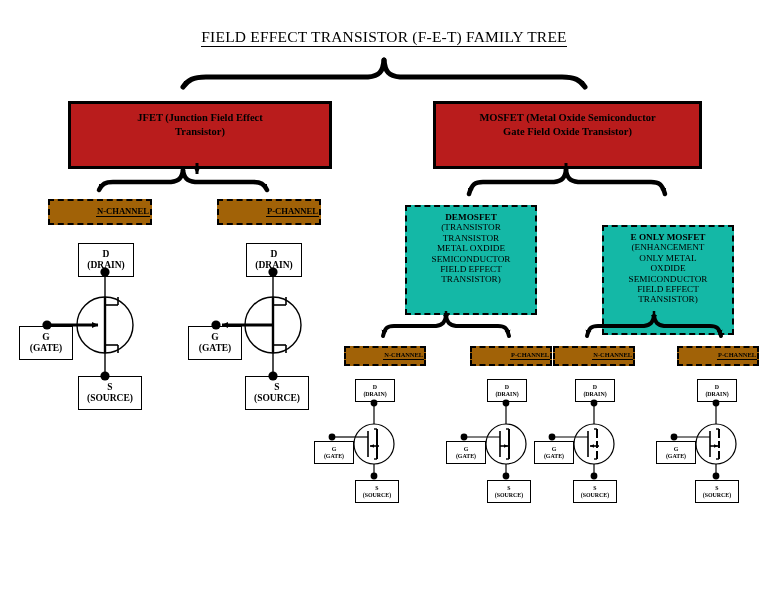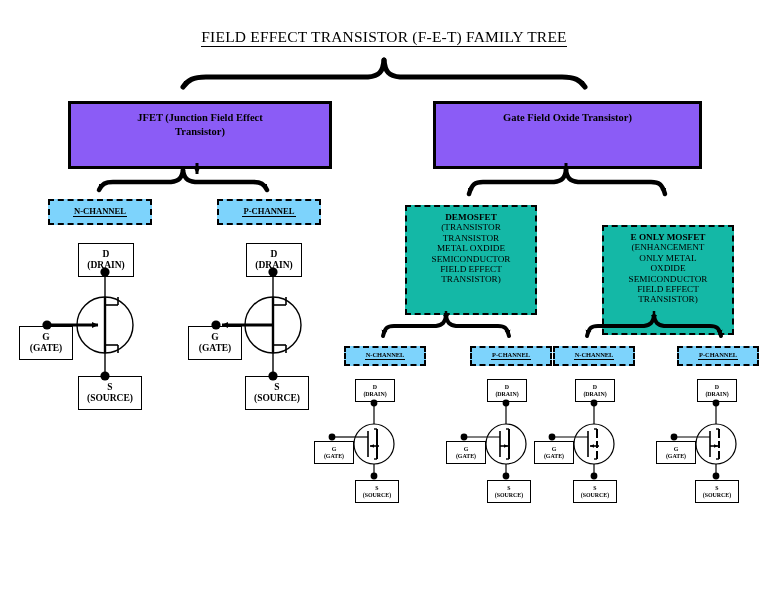--- a/index.html
+++ b/index.html
@@ -4,30 +4,30 @@
 <style>
   html,body{margin:0;padding:0;background:#ffffff;}
   body{width:768px;height:594px;position:relative;overflow:hidden;
        font-family:"Liberation Serif","DejaVu Serif",serif;color:#000;}
   .abs{position:absolute;}
   
   #title{left:0;top:28px;width:768px;text-align:center;font-size:15.5px;
          font-weight:normal;letter-spacing:.2px;}
   #title span{border-bottom:1.6px solid #000;padding-bottom:1px;}
   
-  .bigbox{border:3px solid #000;background:#8b5cf6;display:flex;align-items:flex-start;
+  .bigbox{border:3px solid #000;background:#b91c1c;display:flex;align-items:flex-start;
           justify-content:center;text-align:center;font-weight:bold;}
   .bigbox .inner{padding-top:7px;line-height:1.38;font-size:10.5px;}
   
   .dashbox{border:2px dashed #000;background:#14b8a6;text-align:center;}
   .dashbox .inner{padding-top:5px;line-height:1.13;font-size:9.2px;}
   .dashbox .hd{font-weight:bold;}
   
-  .chip{border:2px dashed #000;background:#7dd3fc;text-align:center;
-        display:flex;align-items:center;justify-content:center;}
+  .chip{border:2px dashed #000;background:#a16207;text-align:center;
+        display:flex;align-items:center;justify-content:flex-end;}
   .chip .t{font-size:8.6px;font-weight:bold;border-bottom:1.2px solid #000;
            line-height:1.05;padding:0 1px;}
   .chip.sm .t{font-size:6.4px;}
   
   .tbox{border:1.3px solid #000;background:#fff;display:flex;align-items:center;
         justify-content:center;text-align:center;font-weight:bold;line-height:1.12;}
   .tbox.lg{font-size:9.5px;}
   .tbox.sm{font-size:5.9px;border-width:1px;}
   
   svg.layer{position:absolute;left:0;top:0;width:768px;height:594px;
@@ -42,20 +42,21 @@
 
 <div class="abs bigbox" style="left:68px;top:101px;width:258px;height:62px;">
   <div class="inner">
     <div>JFET (Junction Field Effect</div>
     <div>Transistor)</div>
   </div>
 </div>
 
 <div class="abs bigbox" style="left:433px;top:101px;width:263px;height:62px;">
   <div class="inner">
+    <div>MOSFET (Metal Oxide Semiconductor</div>
     <div>Gate Field Oxide Transistor)</div>
   </div>
 </div>
 
 <div class="abs chip" style="left:48px;top:199px;width:100px;height:22px;">
   <div class="t">N-CHANNEL</div>
 </div>
 <div class="abs chip" style="left:217px;top:199px;width:100px;height:22px;">
   <div class="t">P-CHANNEL</div>
 </div>

